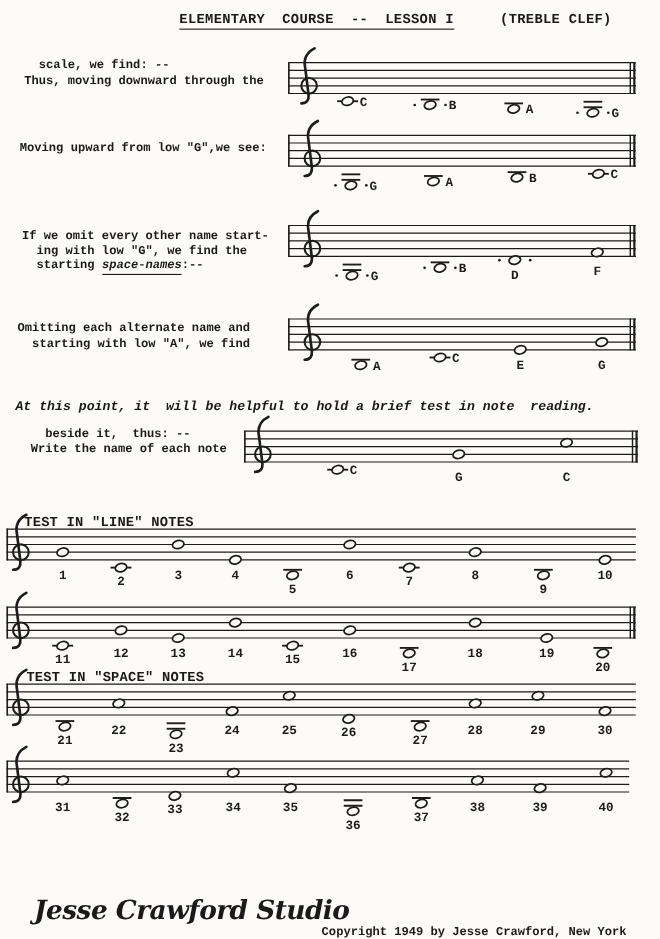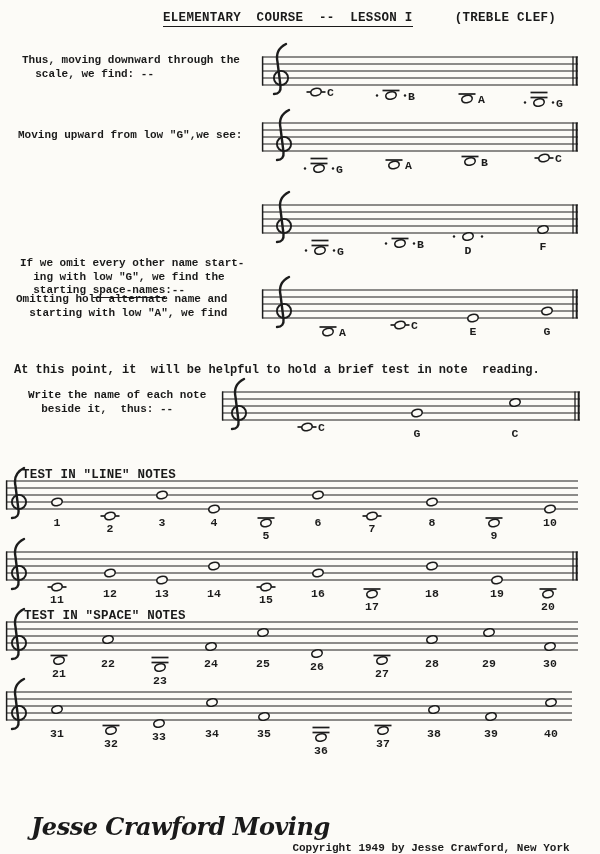--- a/index.html
+++ b/index.html
@@ -7,44 +7,44 @@
     width:600px;height:854px;position:relative;overflow:hidden;
     background:#fcfbf7;color:#1a1a1a;
     font-family:"Liberation Mono",monospace;font-weight:bold;
   }
   .abs{position:absolute;padding-left:23px;}
   #page-number{left:580px;top:5px;font-size:12.5px;}
   #title-row{left:140px;top:11px;font-size:12.5px;white-space:pre;letter-spacing:.3px;}
   #title{border-bottom:1.6px solid #1a1a1a;padding-bottom:1px;}
   #subtitle{margin-left:42px;}
   .para{position:absolute;font-size:11px;line-height:13.6px;white-space:pre;}
-  .para .u{border-bottom:1.3px solid #1a1a1a;padding-bottom:.5px;}
+  .para .u{border-bottom:1.3px solid #1a1a1a;padding-bottom:.5px;font-style:italic;}
   .test-heading{position:absolute;font-size:12.5px;letter-spacing:.2px;white-space:pre;}
   #heading-line{left:22px;top:468px;}
   #heading-space{left:24px;top:609px;}
   #music{position:absolute;left:0;top:0;}
   #studio{left:8px;top:812px;font-family:"DejaVu Serif",serif;font-style:italic;
           font-weight:bold;font-size:24px;letter-spacing:-.5px;white-space:pre;}
   #copyright{left:258px;top:811px;width:300px;text-align:center;
              font-size:11px;line-height:15px;white-space:pre;}
 </style>
 </head>
 <body>
 
 <div class="abs" id="page-number">5</div>
 
 <div class="abs" id="title-row"><span id="title">ELEMENTARY  COURSE  --  LESSON I</span><span id="subtitle">(TREBLE CLEF)</span></div>
 
 <div id="paragraphs">
-    <div class="para" style="left: 22px; top: 54px;"><div><span>Thus, moving downward through the</span></div><div><span>  scale, we find: --</span></div></div>
+    <div class="para" style="left: 22px; top: 54px;"><div><span>  scale, we find: --</span></div><div><span>Thus, moving downward through the</span></div></div>
     <div class="para" style="left: 18px; top: 129px;"><div><span>Moving upward from low "G",we see:</span></div></div>
-    <div class="para" style="left: 20px; top: 209px; margin-top: 48px;"><div><span>If we omit every other name start-</span></div><div><span>  ing with low "G", we find the</span></div><div><span>  starting </span><span class="u">space-names</span><span>:--</span></div></div>
-    <div class="para" style="left: 16px; top: 293px;"><div><span>Omitting hold alternate name and</span></div><div><span>  starting with low "A", we find</span></div></div>
-    <div class="para" style="left: 14px; top: 364px; font-size: 12px;"><div><span>At this point, it  will be helpful to hold a brief test in note  reading.</span></div></div>
-    <div class="para" style="left: 28px; top: 389px;"><div><span>Write the name of each note</span></div><div><span>  beside it,  thus: --</span></div></div>
+    <div class="para" style="left: 20px; top: 209px;"><div><span>If we omit every other name start-</span></div><div><span>  ing with low "G", we find the</span></div><div><span>  starting </span><span class="u">space-names</span><span>:--</span></div></div>
+    <div class="para" style="left: 16px; top: 293px;"><div><span>Omitting each alternate name and</span></div><div><span>  starting with low "A", we find</span></div></div>
+    <div class="para" style="left: 14px; top: 364px; font-size: 12px; font-style: italic;"><div><span>At this point, it  will be helpful to hold a brief test in note  reading.</span></div></div>
+    <div class="para" style="left: 28px; top: 389px;"><div><span>  beside it,  thus: --</span></div><div><span>Write the name of each note</span></div></div>
   </div>
 
 <div class="test-heading" id="heading-line">TEST IN "LINE" NOTES</div>
 <div class="test-heading" id="heading-space">TEST IN "SPACE" NOTES</div>
 
 <svg id="music" width="600" height="854" viewBox="0 0 600 854">
     <g>
       <line x1="262" y1="57" x2="578" y2="57" stroke="#1c1c1c" stroke-width="1.1"></line>
       <line x1="262" y1="64" x2="578" y2="64" stroke="#1c1c1c" stroke-width="1.1"></line>
       <line x1="262" y1="71" x2="578" y2="71" stroke="#1c1c1c" stroke-width="1.1"></line>
@@ -421,17 +421,17 @@
         <ellipse cx="491" cy="716.5" rx="5.3" ry="3.7" fill="#fcfbf7" stroke="#1c1c1c" stroke-width="1.6" transform="rotate(-14 491 716.5)"></ellipse>
         <text fill="#1c1c1c" font-family="&quot;Liberation Mono&quot;,monospace" font-size="11.5" font-weight="bold" text-anchor="middle" x="491" y="737">39</text>
       </g>
       <g>
         <ellipse cx="551" cy="702.5" rx="5.3" ry="3.7" fill="#fcfbf7" stroke="#1c1c1c" stroke-width="1.6" transform="rotate(-14 551 702.5)"></ellipse>
         <text fill="#1c1c1c" font-family="&quot;Liberation Mono&quot;,monospace" font-size="11.5" font-weight="bold" text-anchor="middle" x="551" y="737">40</text>
       </g>
     </g>
   </svg>
 
-<div class="abs" id="studio">Jesse Crawford Moving</div>
+<div class="abs" id="studio">Jesse Crawford Studio</div>
 <div class="abs" id="copyright">
   <div>Copyright 1949 by Jesse Crawford, New York</div>
   
 </div>
 
 </body></html>

